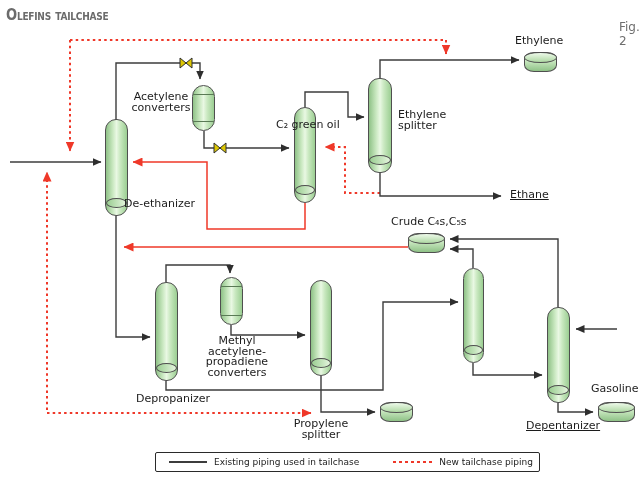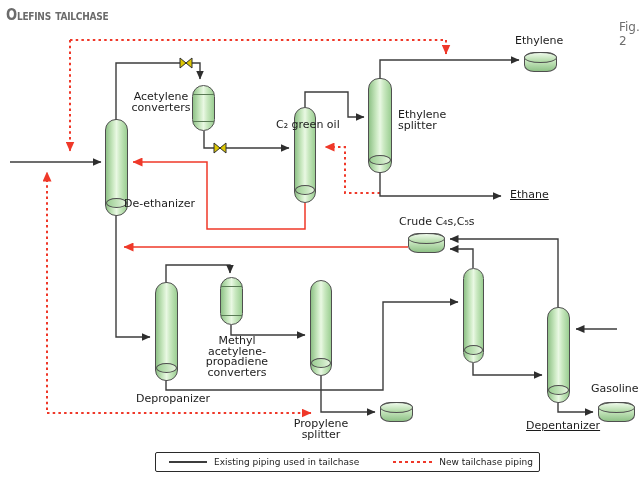--- a/index.html
+++ b/index.html
@@ -146,21 +146,21 @@
     <span>converters</span>
   </div>
   <div class="lbl" style="left:276px;top:75px;margin-top:45px;">C₂ green oil</div>
   <div class="lbl" style="left:398px;top:110px;">
     <span>Ethylene</span>
     <span>splitter</span>
   </div>
   <div class="lbl" style="left:124px;top:199px;">De-ethanizer</div>
   <div class="lbl" style="left:515px;top:36px;">Ethylene</div>
   <div class="lbl" style="left:510px;top:190px;text-decoration:underline;">Ethane</div>
-  <div class="lbl" style="left:391px;top:217px;margin-left:8px;">Crude C₄s,C₅s</div>
+  <div class="lbl" style="left:391px;top:217px;">Crude C₄s,C₅s</div>
   <div class="lbl center" style="left:182px;top:336px;width:110px;">
     <span>Methyl</span>
     <span>acetylene-propadiene</span>
     <span>converters</span>
   </div>
   <div class="lbl" style="left:136px;top:394px;">Depropanizer</div>
   <div class="lbl center" style="left:293px;top:419px;width:56px;">
     <span>Propylene</span>
     <span>splitter</span>
   </div>

